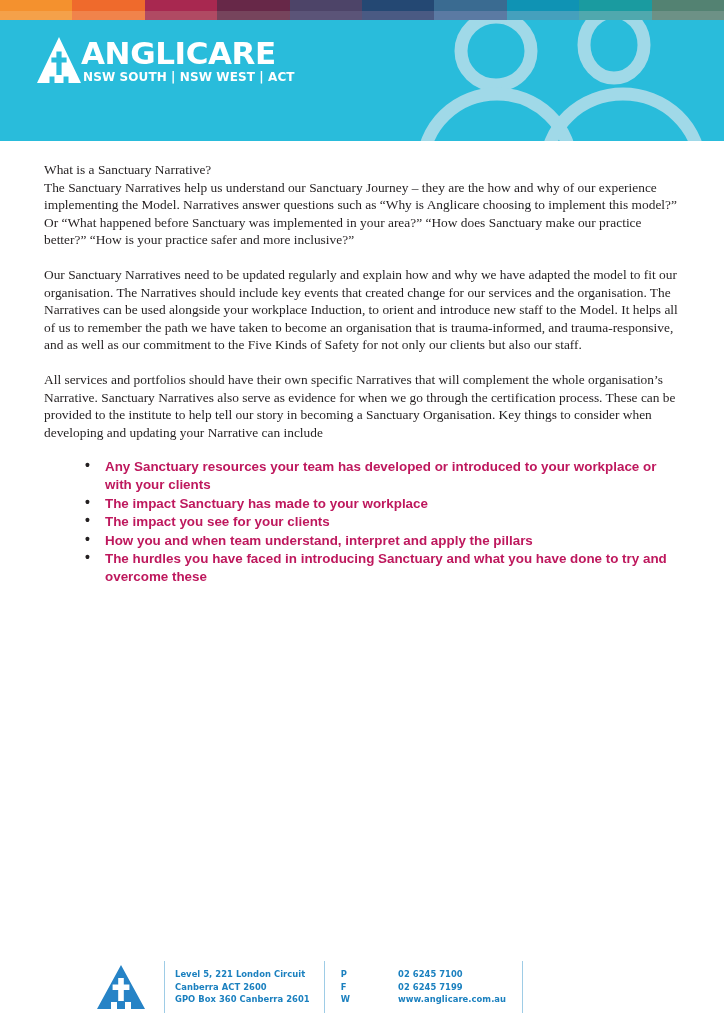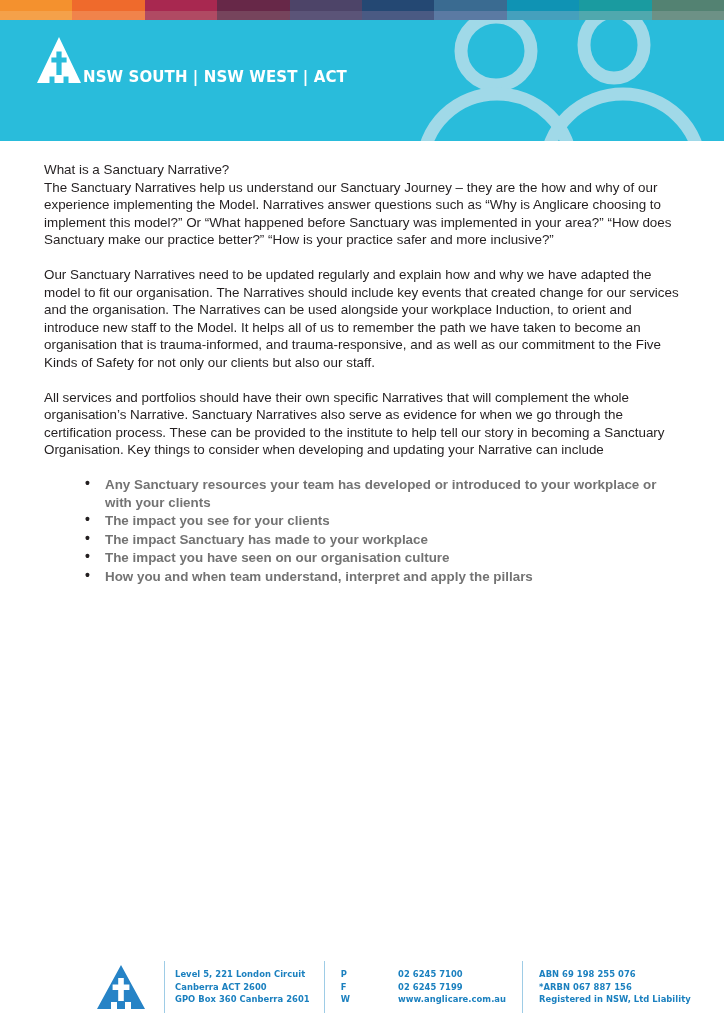--- a/index.html
+++ b/index.html
@@ -76,21 +76,21 @@
     font-weight: bold;
     font-size: 31px;
     line-height: 31px;
     letter-spacing: -0.4px;
     color: #ffffff;
     margin-left: -2px;
   }
   .logo-sub {
     font-family: "DejaVu Sans", sans-serif;
     font-weight: bold;
-    font-size: 15px;
+    font-size: 12px;
     line-height: 12px;
     letter-spacing: 0.1px;
     color: #ffffff;
     margin-top: 2px;
   }
   .model-line {
     position: absolute;
     left: 36px;
     top: 84px;
     font-family: "DejaVu Sans", sans-serif;
@@ -114,39 +114,39 @@
     letter-spacing: -0.2px;
     color: #231f20;
     margin: 30px 0 0 0;
     padding: 0;
   }
   .body-wrap {
     padding: 0 44px 0 44px;
     margin-top: 20px;
   }
   p.para {
-    font-family: Liberation Sans, sans-serif;
+    font-family: Liberation Serif, serif;
     font-size: 13.4px;
     line-height: 17.6px;
     color: #231f20;
     margin: 0 0 17px 0;
     text-align: left;
   }
   ul.bullets {
     margin: 6px 0 18px 0;
     padding-left: 41px;
     list-style: none;
   }
   ul.bullets li {
     position: relative;
     font-family: "Liberation Sans", sans-serif;
     font-weight: bold;
     font-size: 13.4px;
     line-height: 17.6px;
-    color: #737373;
+    color: #be185d;
     margin: 0 0 1px 0;
     padding-left: 20px;
   }
   ul.bullets li::before {
     content: "\2022";
     position: absolute;
     left: 0;
     top: -1px;
     font-size: 14px;
     color: #231f20;
@@ -260,41 +260,42 @@
     </g>
   </svg>
 
   <div class="logo-block">
     <div class="logo-row">
       <svg class="logo-mark" viewBox="0 0 46 48" aria-hidden="true">
         <path d="M23 1 L45 47 L32.5 47 L32.5 40.5 L27.5 40.5 L27.5 47 L18.5 47 L18.5 40.5 L13.5 40.5 L13.5 47 L1 47 Z" fill="#ffffff"></path>
         <path d="M20.4 15.5 L25.6 15.5 L25.6 21.6 L30.6 21.6 L30.6 26.6 L25.6 26.6 L25.6 39 L20.4 39 L20.4 26.6 L15.4 26.6 L15.4 21.6 L20.4 21.6 Z" fill="#29bcdb"></path>
       </svg>
       <div class="logo-words">
+        <div class="logo-main">ANGLICARE</div>
         <div class="logo-sub">NSW SOUTH | NSW WEST | ACT</div>
       </div>
     </div>
   </div>
 
 </div>
 
 <div class="content">
 
   <div class="body-wrap">
     <p class="para" style="white-space: pre-line;">What is a Sanctuary Narrative?
 The Sanctuary Narratives help us understand our Sanctuary Journey – they are the how and why of our experience implementing the Model. Narratives answer questions such as “Why is Anglicare choosing to implement this model?” Or “What happened before Sanctuary was implemented in your area?” “How does Sanctuary make our practice better?” “How is your practice safer and more inclusive?”</p>
     <p class="para">Our Sanctuary Narratives need to be updated regularly and explain how and why we have adapted the model to fit our organisation. The Narratives should include key events that created change for our services and the organisation. The Narratives can be used alongside your workplace Induction, to orient and introduce new staff to the Model. It helps all of us to remember the path we have taken to become an organisation that is trauma-informed, and trauma-responsive, and as well as our commitment to the Five Kinds of Safety for not only our clients but also our staff.</p>
     <p class="para">All services and portfolios should have their own specific Narratives that will complement the whole organisation’s Narrative. Sanctuary Narratives also serve as evidence for when we go through the certification process. These can be provided to the institute to help tell our story in becoming a Sanctuary Organisation. Key things to consider when developing and updating your Narrative can include</p>
 
     <ul class="bullets" id="bullet-list">
         <li>Any Sanctuary resources your team has developed or introduced to your workplace or with your clients</li>
+        <li>The impact Sanctuary has made to your workplace</li>
         <li>The impact you see for your clients</li>
-        <li>The impact Sanctuary has made to your workplace</li>
-        <li>The impact you have seen on our organisation culture</li>
         <li>How you and when team understand, interpret and apply the pillars</li>
+        <li>The hurdles you have faced in introducing Sanctuary and what you have done to try and overcome these</li>
       </ul>
 
   </div>
 </div>
 
 <div class="footer">
   <div class="footer-inner">
     <svg class="footer-logo" viewBox="0 0 50 46" aria-hidden="true">
       <path d="M25 1 L49 45 L35 45 L35 38 L29 38 L29 45 L21 45 L21 38 L15 38 L15 45 L1 45 Z" fill="#2683c6"></path>
       <path d="M22.2 14 L27.8 14 L27.8 20.5 L33.4 20.5 L33.4 25.9 L27.8 25.9 L27.8 37 L22.2 37 L22.2 25.9 L16.6 25.9 L16.6 20.5 L22.2 20.5 Z" fill="#ffffff"></path>
@@ -312,17 +313,14 @@
       <div class="contact-keys" style="white-space: pre-line;">P
 F
 W</div>
       <div style="white-space: pre-line; margin-left: 36px;">02 6245 7100
 02 6245 7199
 www.anglicare.com.au</div>
     </div>
 
     <div class="footer-divider"></div>
 
-    <div class="footer-col legal" style="white-space: pre-line;">ABN 69 198 255 076
-*ARBN 067 887 156
-Registered in NSW, Ltd Liability</div>
   </div>
 </div>
 
 </body></html>

